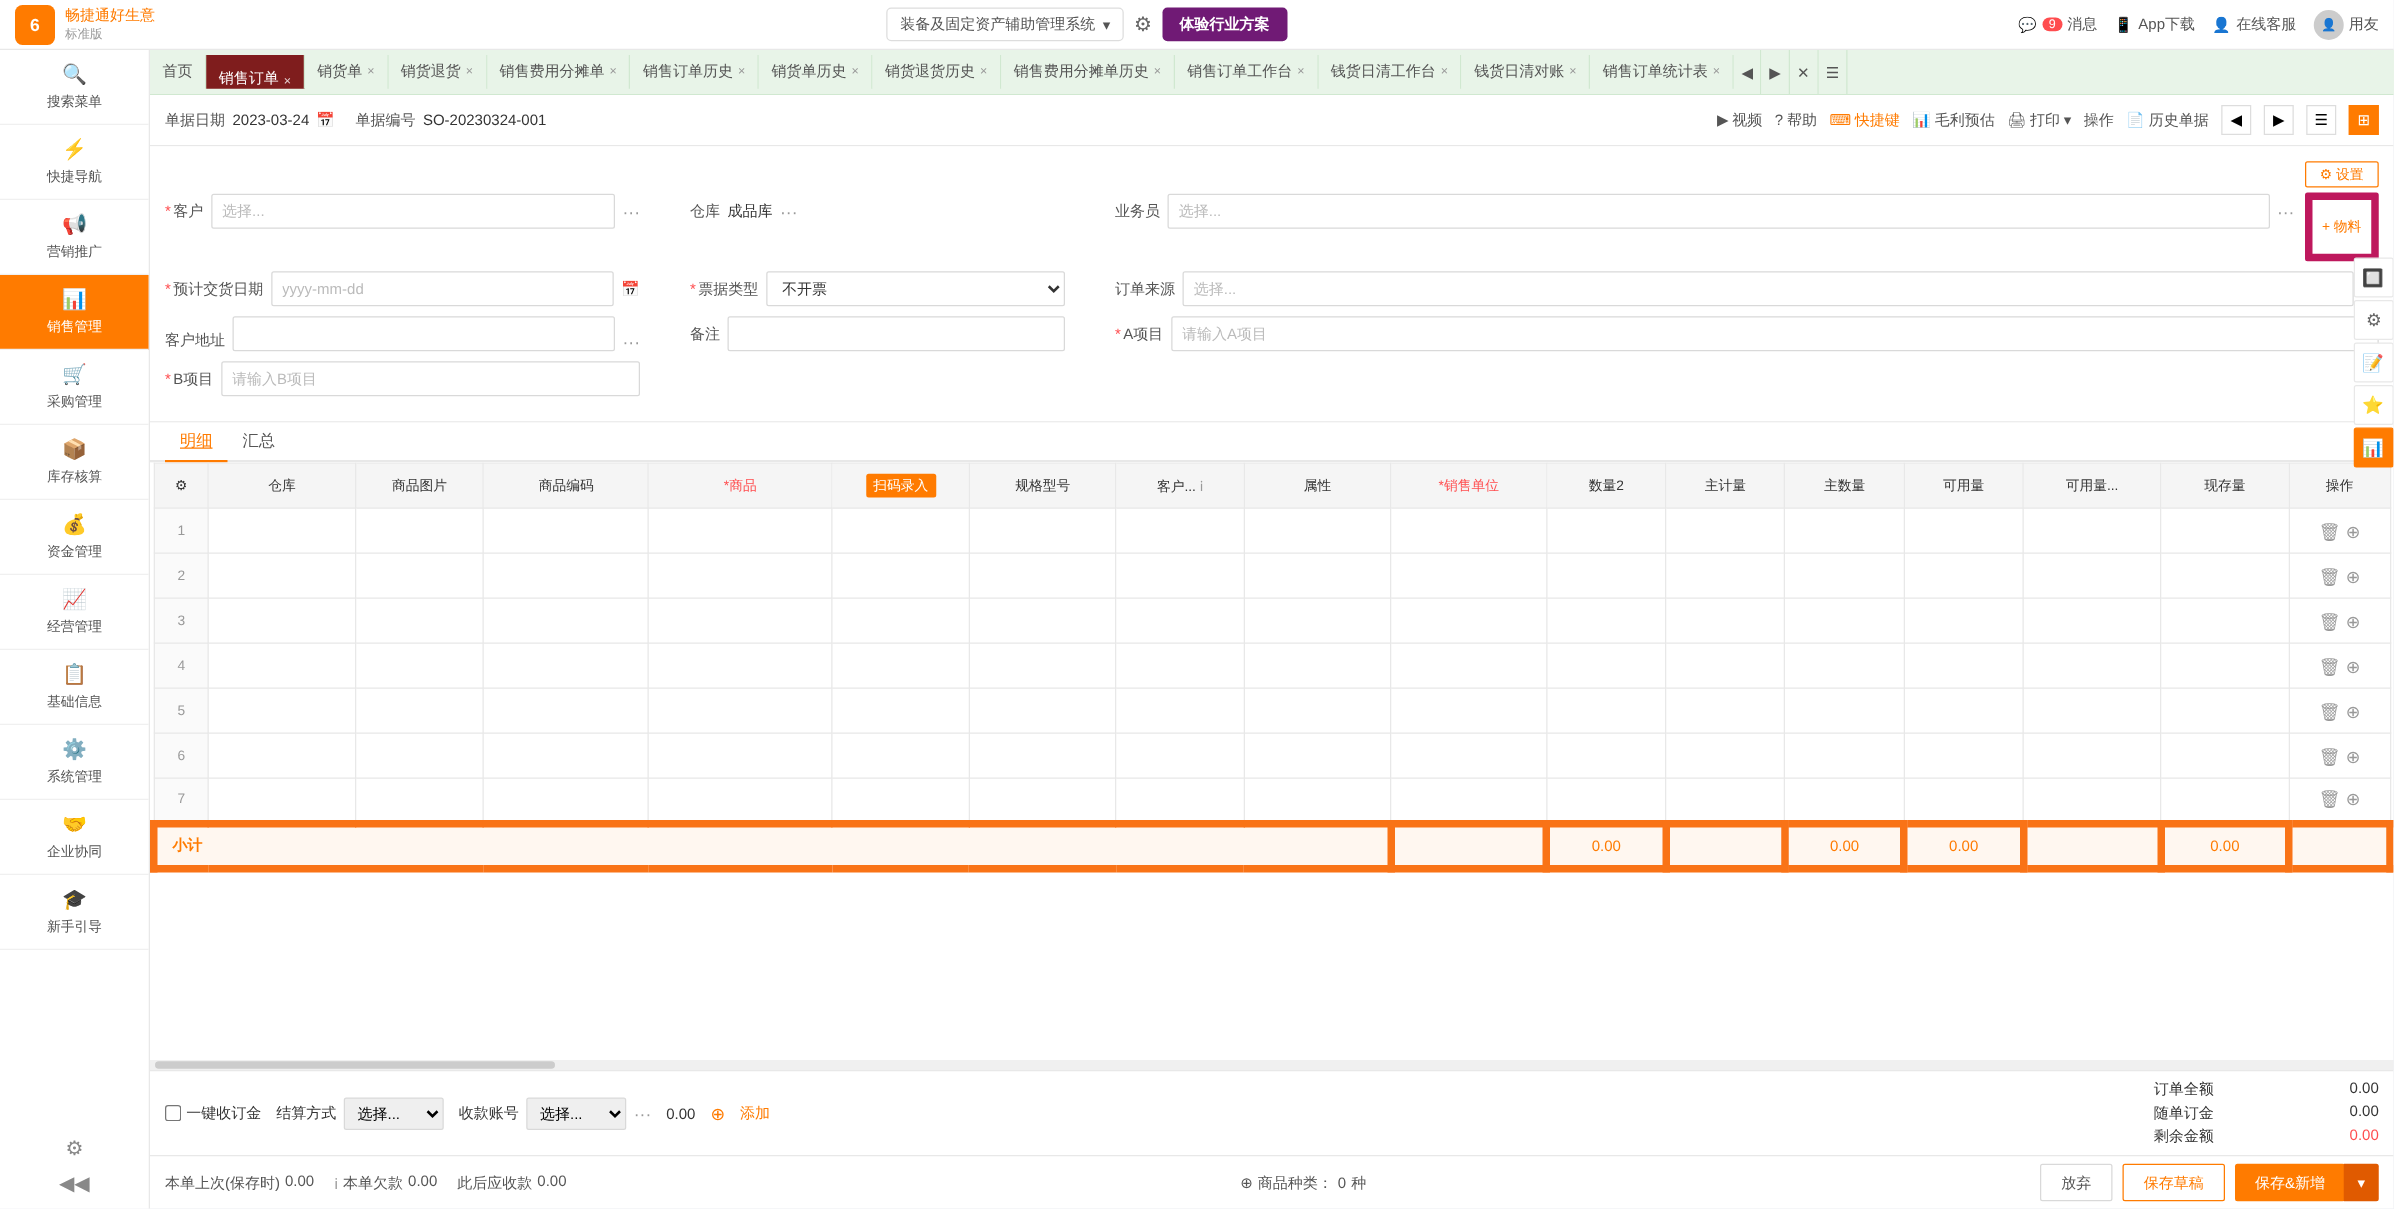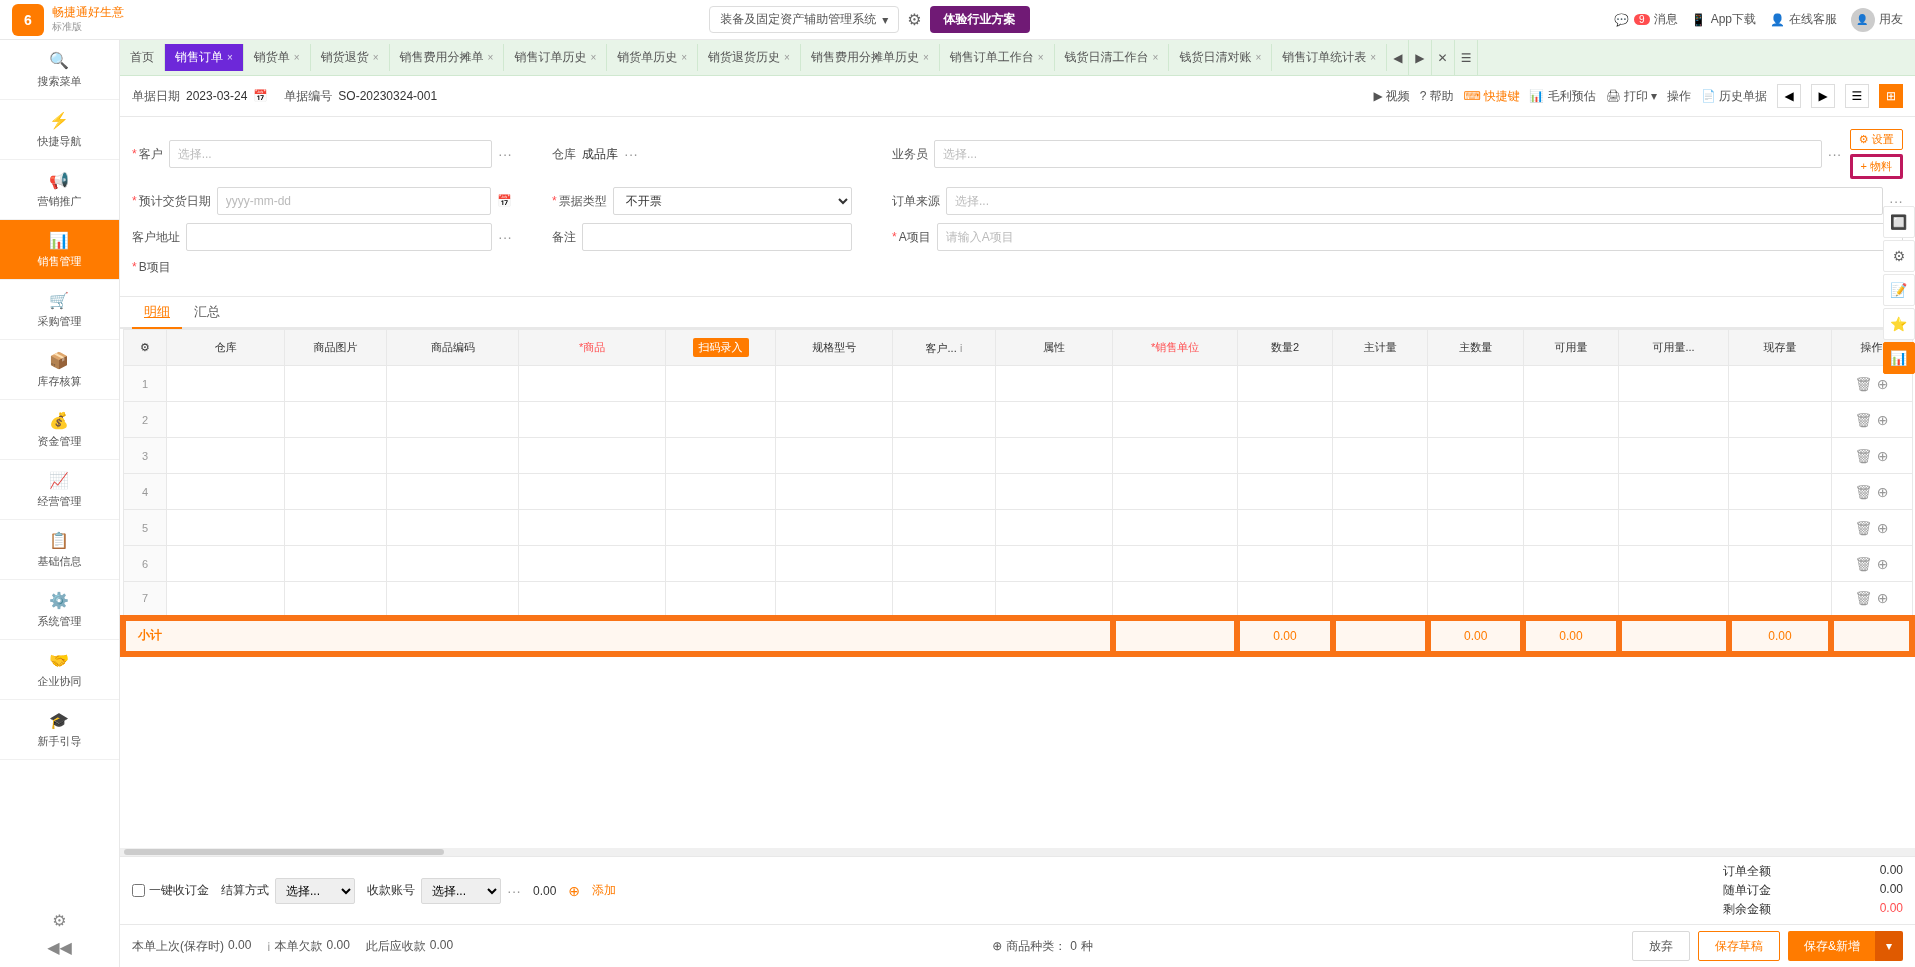--- a/index.html
+++ b/index.html
@@ -169,22 +169,23 @@
       align-items: center;
       gap: 4px;
       cursor: pointer;
       font-size: 12px;
       color: #555;
       white-space: nowrap;
       border-right: 1px solid #d0e8d0;
       background: #e8f4e8;
     }
     .tab-item.active {
-      background: #6d28d9;
+      background: #7f1d1d;
       color: white;
+      align-items: flex-end;
     }
     .tab-item .close-x {
       font-size: 10px;
       color: #999;
       cursor: pointer;
     }
     .tab-item.active .close-x { color: rgba(255,255,255,0.8); }
     .tab-nav-btn {
       padding: 0 6px;
       height: 36px;
@@ -785,21 +786,21 @@
             <span class="input-dots">···</span>
           </div>
           <div class="form-col" style="margin-left:40px;">
             <label class="form-label">业务员</label>
             <input class="form-input" placeholder="选择..." style="">
             <span class="input-dots">···</span>
           </div>
 
           <div style="display:flex;flex-direction:column;gap:4px;margin-left:8px;flex-shrink:0;">
             <button style="background:white;border:1px solid #ff7b00;color:#ff7b00;padding:2px 8px;border-radius:2px;cursor:pointer;font-size:11px;">⚙ 设置</button>
-            <button style="background:white;border:3px solid #be185d;color:#ff7b00;padding:2px 8px;border-radius:2px;cursor:pointer;font-size:11px;">+ 物料</button>
+            <button style="background:white;border:6px solid #be185d;color:#ff7b00;padding:14px 8px;border-radius:2px;cursor:pointer;font-size:11px;">+ 物料</button>
           </div>
         </div>
 
         <div class="form-row">
           <div class="form-col" style="max-width:380px;">
             <label class="form-label required">预计交货日期</label>
             <input class="form-input" type="text" placeholder="yyyy-mm-dd" style="">
             <span style="color:#999;cursor:pointer;flex-shrink:0;">📅</span>
           </div>
           <div class="form-col" style="max-width:300px;margin-left:40px;">
@@ -811,38 +812,39 @@
             </select>
           </div>
           <div class="form-col" style="margin-left:40px;">
             <label class="form-label">订单来源</label>
             <input class="form-input" placeholder="选择..." style="">
             <span class="input-dots">···</span>
           </div>
         </div>
 
         <div class="form-row">
-          <div class="form-col" style="max-width:380px;">
+          <div class="form-col" style="max-width:380px;align-items:flex-end;">
             <label class="form-label">客户地址</label>
             <input class="form-input" style="">
             <span class="input-dots">···</span>
           </div>
           <div class="form-col" style="max-width:300px;margin-left:40px;">
             <label class="form-label">备注</label>
             <input class="form-input" style="">
           </div>
           <div class="form-col" style="margin-left:40px;">
             <label class="form-label required">A项目</label>
             <input class="form-input" placeholder="请输入A项目" style="">
           </div>
         </div>
 
         <div class="form-row">
           <div class="form-col" style="max-width:380px;">
             <label class="form-label required">B项目</label>
+            <input class="form-input" placeholder="请输入B项目" style="">
           </div>
         </div>
       </div>
 
       <div class="form-tabs">
         <div class="form-tab active">
           <span>明细</span>
         </div>
         <div class="form-tab">
           <span>汇总</span>

